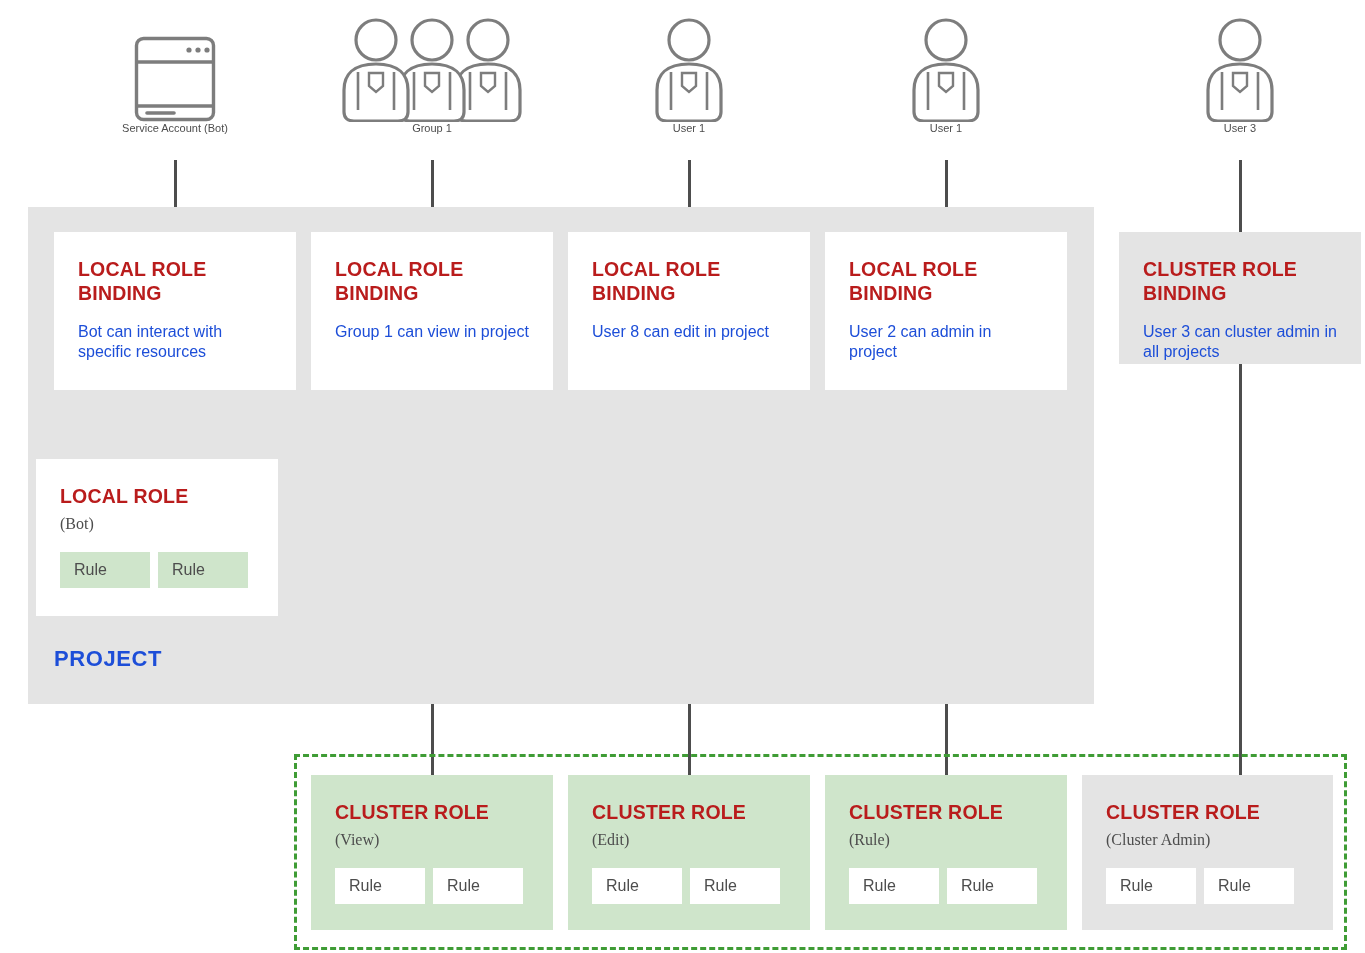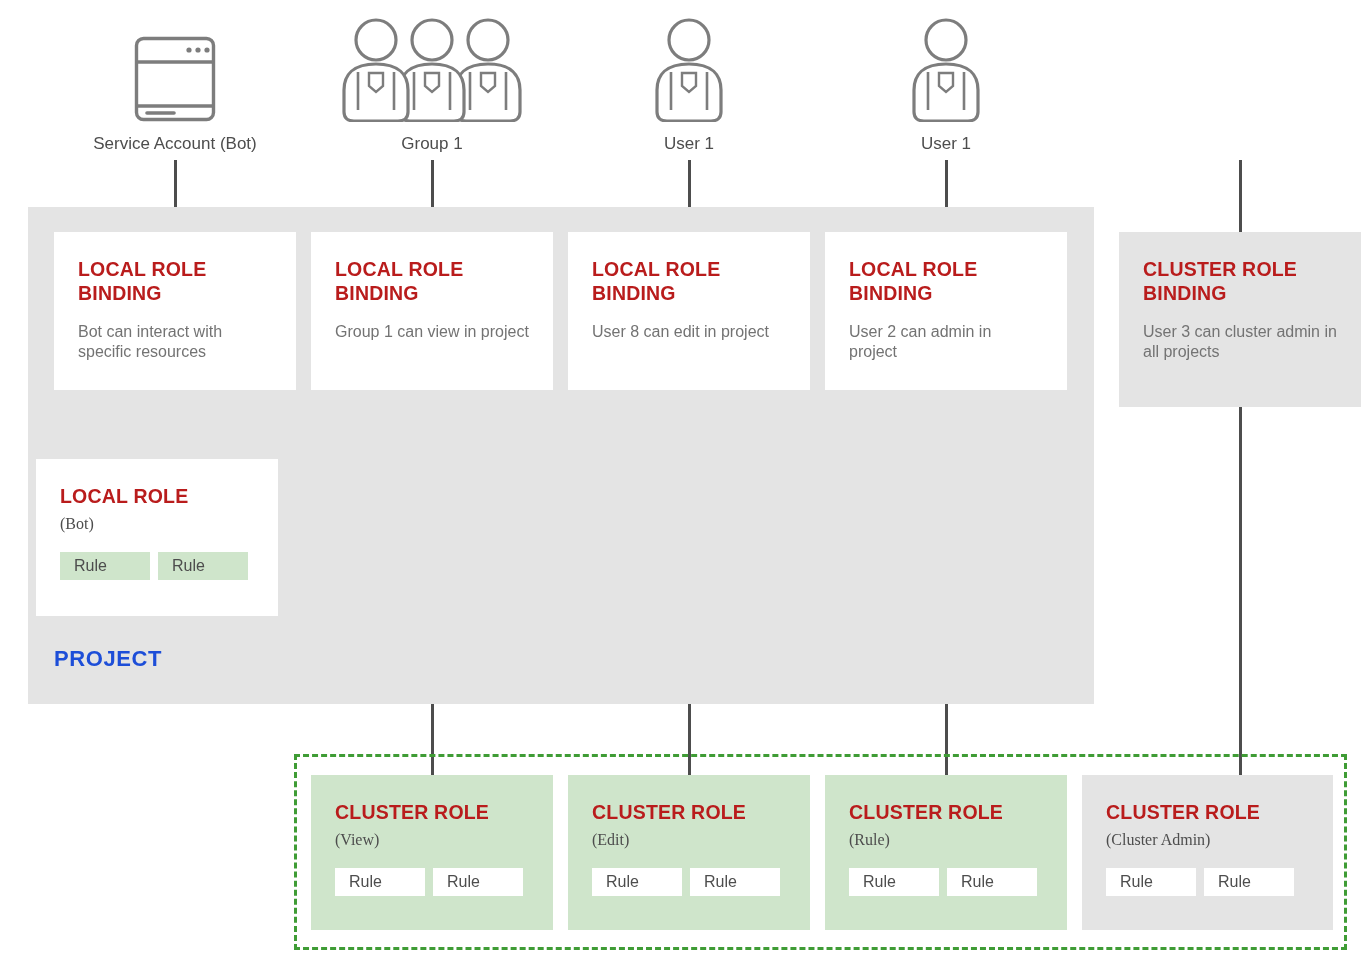--- a/index.html
+++ b/index.html
@@ -56,22 +56,21 @@
     text-align: center;
     z-index: 3;
   }
   .actor .glyph {
     height: 112px;
     display: flex;
     align-items: flex-end;
     justify-content: center;
   }
   .actor .caption {
-    margin-top: 12px;
-    font-size: 17px;
+    font-size: 11px;
     color: #4d4d4d;
     white-space: nowrap;
   }
 
   
   .card {
     position: absolute;
     box-sizing: border-box;
     z-index: 5;
     padding: 26px 24px 20px 24px;
@@ -83,39 +82,39 @@
   .card .title {
     color: #b91c1c;
     font-weight: bold;
     font-size: 19.5px;
     line-height: 1.22;
     letter-spacing: 0.2px;
     text-transform: none;
   }
   .card .desc {
     margin-top: 16px;
-    color: #737373;
+    color: #1d4ed8;
     font-size: 16px;
     line-height: 1.28;
   }
   .card .subtitle {
     margin-top: 5px;
     color: #4d4d4d;
     font-size: 16px;
     line-height: 1.28;
     font-family: Liberation Serif, serif;
   }
   .rules {
     margin-top: 18px;
     display: flex;
     gap: 8px;
   }
   .rule {
     box-sizing: border-box;
-    height: 28px;
+    height: 36px;
     display: flex;
     align-items: center;
     padding: 0 14px;
     font-size: 16px;
     color: #4d4d4d;
     white-space: nowrap;
   }
   .rule.chip-green { background: #cfe5cb; min-width: 90px; }
   .rule.chip-white { background: #ffffff;  min-width: 90px; }
 
@@ -213,20 +212,34 @@
           <path d="M36 48 c-23 0 -32 11 -32 26 v22 c0 6 4 9 10 9 h44 c6 0 10 -3 10 -9 V74 c0 -15 -9 -26 -32 -26 z"></path>
           <path d="M18 56 v38" stroke-width="2.6"></path>
           <path d="M54 56 v38" stroke-width="2.6"></path>
           <path d="M29 57 h14 v13 l-7 6 -7 -6 z" stroke-width="2.4"></path>
         </g>
       </svg>
     </div>
     <div class="caption">User 1</div>
   </div>
 
+  <div class="actor" style="left:1140px;">
+    <div class="glyph">
+      <svg width="72" height="106" viewBox="0 0 72 106" fill="none">
+        <g stroke="#7d7d7d" stroke-width="3.2" fill="#ffffff">
+          <circle cx="36" cy="24" r="20"></circle>
+          <path d="M36 48 c-23 0 -32 11 -32 26 v22 c0 6 4 9 10 9 h44 c6 0 10 -3 10 -9 V74 c0 -15 -9 -26 -32 -26 z"></path>
+          <path d="M18 56 v38" stroke-width="2.6"></path>
+          <path d="M54 56 v38" stroke-width="2.6"></path>
+          <path d="M29 57 h14 v13 l-7 6 -7 -6 z" stroke-width="2.4"></path>
+        </g>
+      </svg>
+    </div>
+    <div class="caption">User 3</div>
+  </div>
 
   <div class="card white" style="left:54px; top:232px; width:242px; height:158px;">
     <div class="title">LOCAL ROLE BINDING</div>
     <div class="desc">Bot can interact with specific resources</div>
   </div>
 
   <div class="card white" style="left:311px; top:232px; width:242px; height:158px;">
     <div class="title">LOCAL ROLE BINDING</div>
     <div class="desc">Group 1 can view in project</div>
   </div>
@@ -234,21 +247,21 @@
   <div class="card white" style="left:568px; top:232px; width:242px; height:158px;">
     <div class="title">LOCAL ROLE BINDING</div>
     <div class="desc">User 8 can edit in project</div>
   </div>
 
   <div class="card white" style="left:825px; top:232px; width:242px; height:158px;">
     <div class="title">LOCAL ROLE BINDING</div>
     <div class="desc">User 2 can admin in project</div>
   </div>
 
-  <div class="card grey" style="left:1119px; top:232px; width:242px; height:175px;">
+  <div class="card grey" style="left:1119px; top:232px; width:242px; height:132px;">
     <div class="title">CLUSTER ROLE BINDING</div>
     <div class="desc">User 3 can cluster admin in all projects</div>
   </div>
 
   <div class="card white" style="left:36px; top:459px; width:242px; height:157px;">
     <div class="title">LOCAL ROLE</div>
     <div class="subtitle">(Bot)</div>
     <div class="rules">
       <div class="rule chip-green">Rule</div>
       <div class="rule chip-green">Rule</div>

